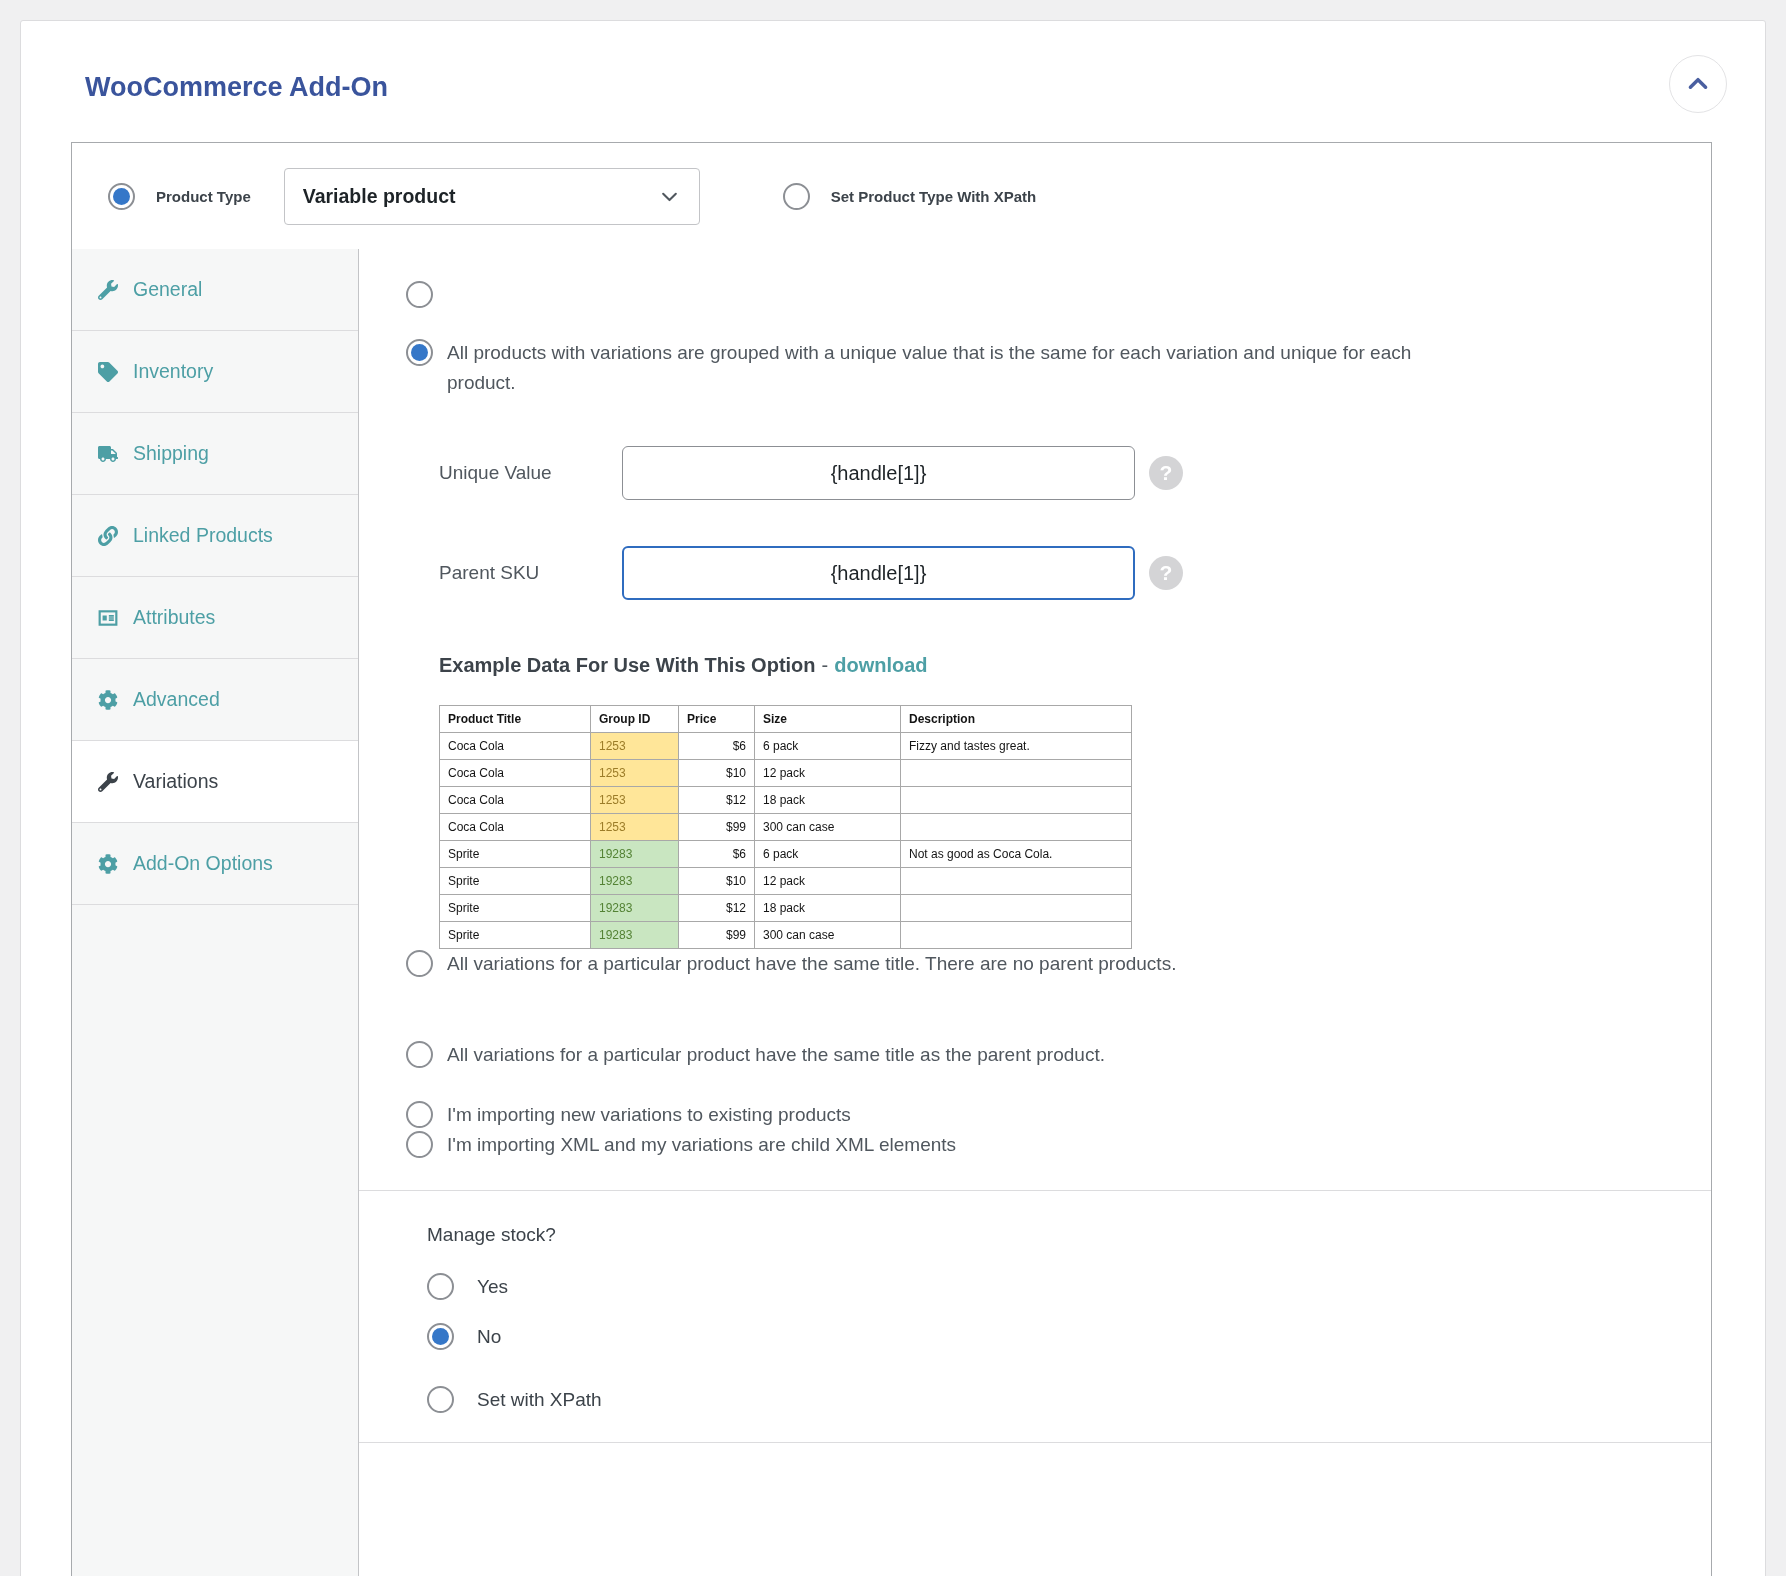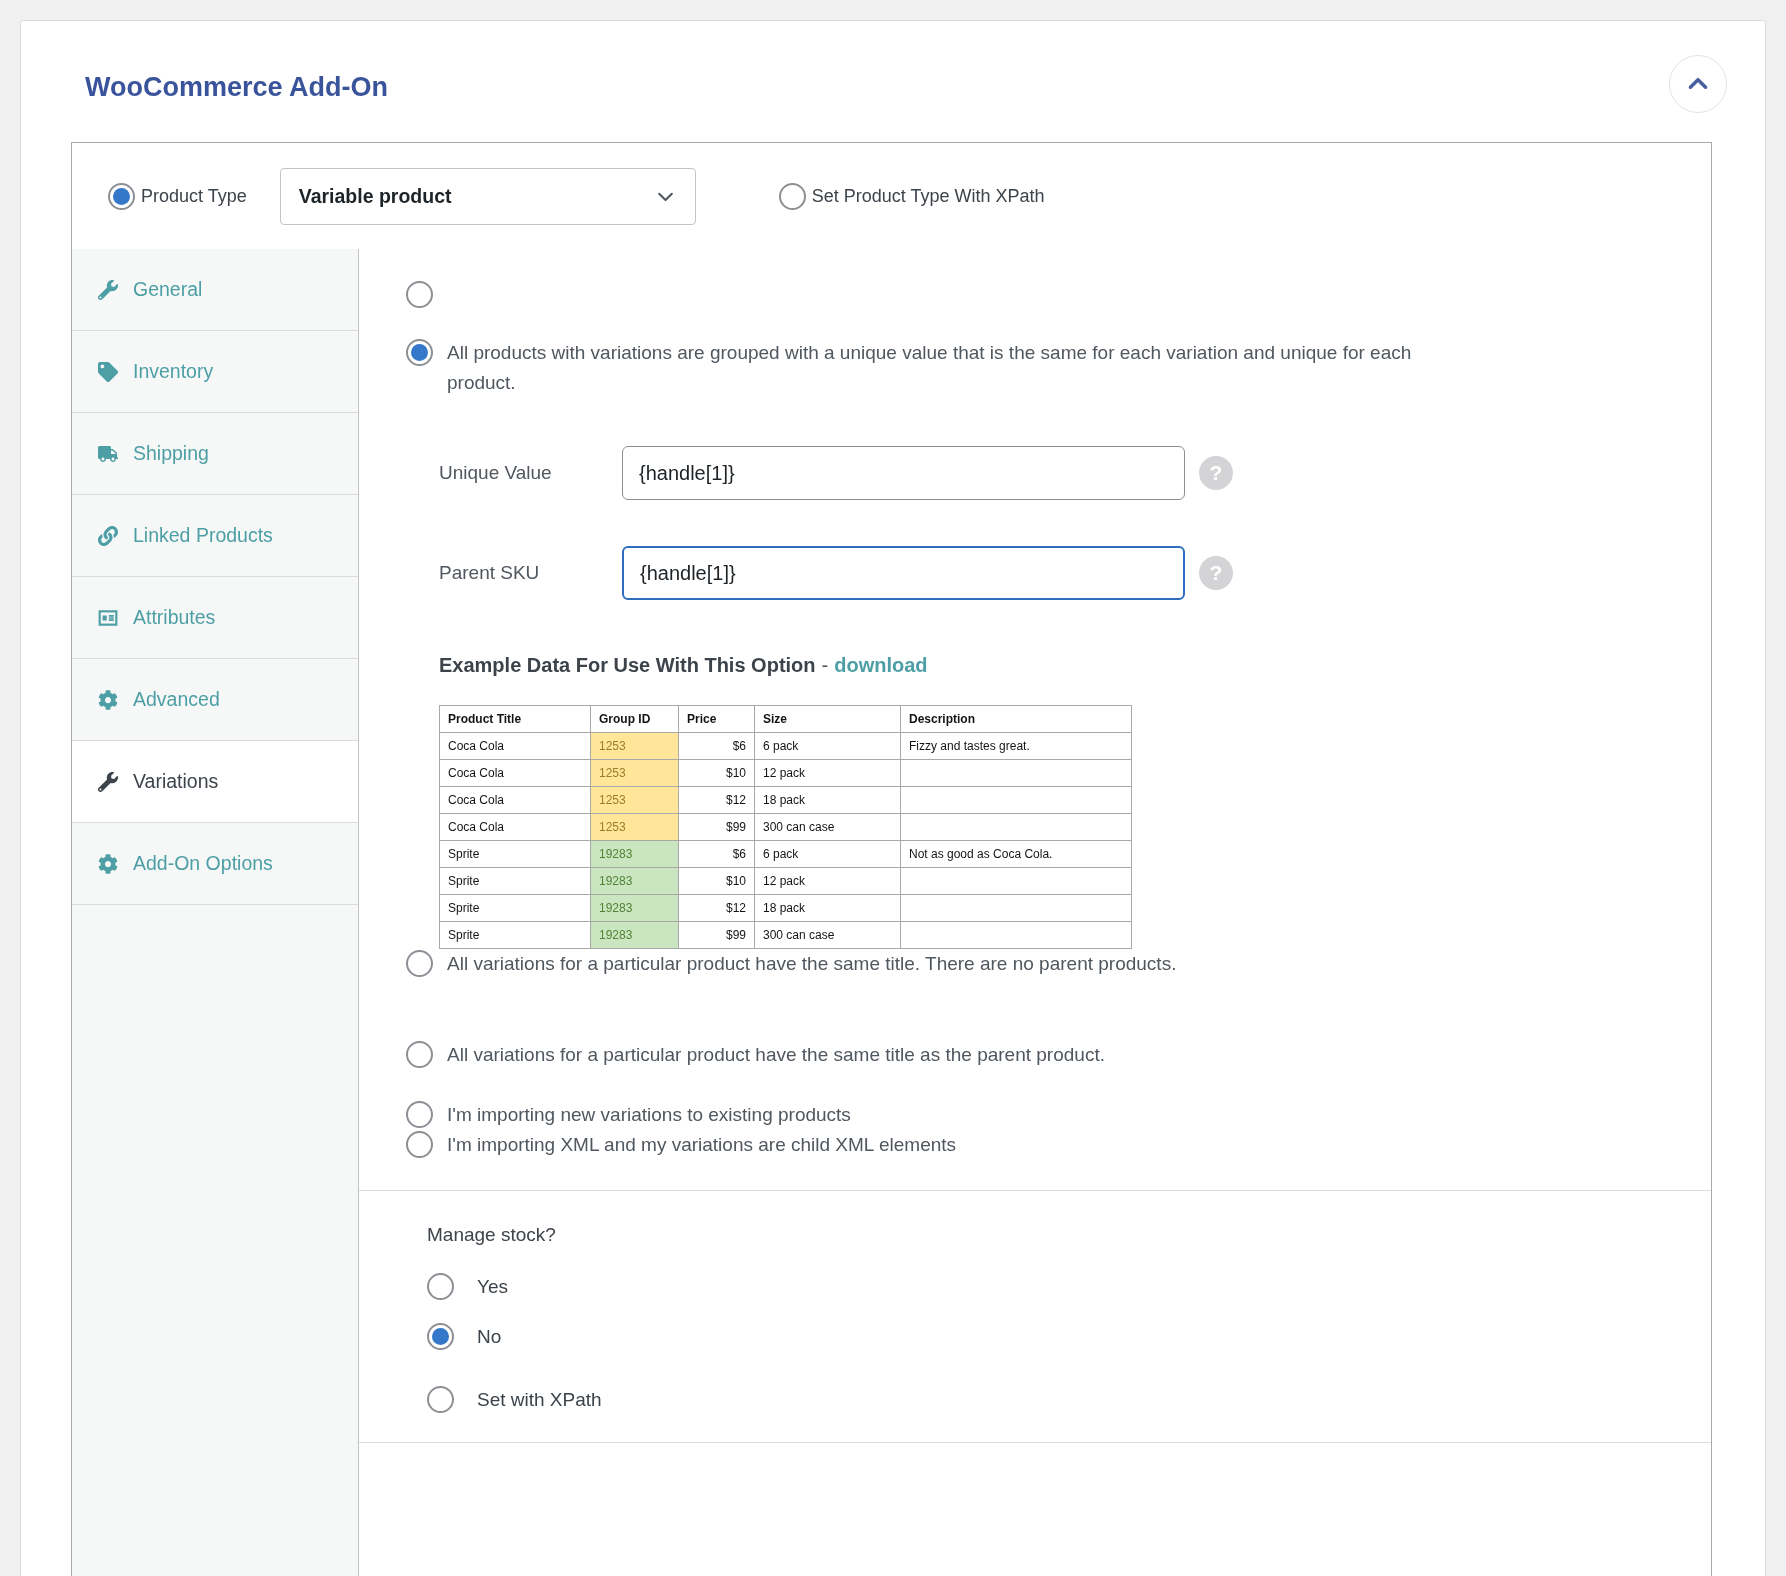--- a/index.html
+++ b/index.html
@@ -12,21 +12,21 @@
   .collapse-btn { position:absolute; top:34px; right:38px; width:58px; height:58px;
                   border-radius:50%; border:1px solid #e3e3e5; background:#fff;
                   display:flex; align-items:center; justify-content:center; cursor:pointer; }
   .box { margin:39px 53px 0 50px; border:1px solid #a7aaad; background:#fff; }
   
   .pt-row { height:106px; display:flex; align-items:center; padding-left:36px; }
   .radio { width:27px; height:27px; border:2px solid #8c8f94; border-radius:50%;
            background:#fff; display:inline-block; position:relative; flex:none; cursor:pointer; }
   .radio.checked::after { content:''; position:absolute; inset:3px; border-radius:50%;
                           background:#3577c8; }
-  .pt-label { font-size:18px; font-weight:normal; color:#3c434a; margin-left:6px; }
+  .pt-label { font-size:15px; font-weight:bold; color:#3c434a; margin-left:21px; }
   .select { width:416px; height:57px; margin-left:33px; border:1px solid #c3c4c7;
             border-radius:4px; background:#fff; display:flex; align-items:center;
             justify-content:space-between; padding:0 20px 0 18px; cursor:pointer; }
   .select-value { font-size:19.5px; font-weight:bold; color:#1d2327; }
   .xpath-radio { margin-left:83px; }
   
   .box-body { display:flex; align-items:stretch; min-height:1360px; }
   .sidebar { width:287px; flex:none; background:#f6f7f7; border-right:1px solid #c3c4c7; }
   .side-item { height:82px; display:flex; align-items:center; gap:15px; padding-left:26px;
                border-bottom:1px solid #dcdcde; color:#4d9fa5; font-size:19.5px; cursor:pointer; }
@@ -35,23 +35,23 @@
   .content { flex:1; padding-top:31px; background:#fff; }
   
   .opt { display:flex; align-items:flex-start; gap:14px; margin-left:47px; }
   .opt .radio { margin-top:1px; }
   .opt-label { font-size:19px; line-height:30px; color:#50575e; max-width:975px; }
   .mt30{margin-top:30px} .mt61{margin-top:61px} .gap30{margin-bottom:30px}
   
   .form-row { display:flex; align-items:center; margin:48px 0 0 80px; }
   .form-row.second { margin-top:46px; }
   .field-label { width:183px; font-size:19px; color:#50575e; }
-  .text-input { width:563px; height:54px; border:1px solid #8c8f94; border-radius:6px;
+  .text-input { width:513px; height:54px; border:1px solid #8c8f94; border-radius:6px;
                 font-size:20px; font-weight:500; color:#1d2327; padding:9px 16px;
-                font-family:"Liberation Sans", sans-serif; outline:none; }
+                font-family:"Liberation Sans", sans-serif; outline:none;text-align:center; }
   .text-input.focused { border:2px solid #2f6cbf; }
   .help { width:34px; height:34px; margin-left:14px; border-radius:50%; background:#d4d4d6;
           color:#fff; font-size:21px; font-weight:bold; display:flex; align-items:center;
           justify-content:center; cursor:pointer; flex:none; }
   
   .example-head { margin:54px 0 0 80px; font-size:20px; font-weight:bold; color:#3c434a; }
   .example-head .sep { font-weight:normal; color:#50575e; margin:0 6px; }
   .example-head .download { color:#4d9fa5; font-weight:600; text-decoration:none; cursor:pointer; }
   .ex-table { border-collapse:collapse; margin:28px 2px 0 80px; font-size:12px; color:#141414; }
   .ex-table th, .ex-table td { border:1px solid #a8a8a8; padding:1px 8px; height:27px;

